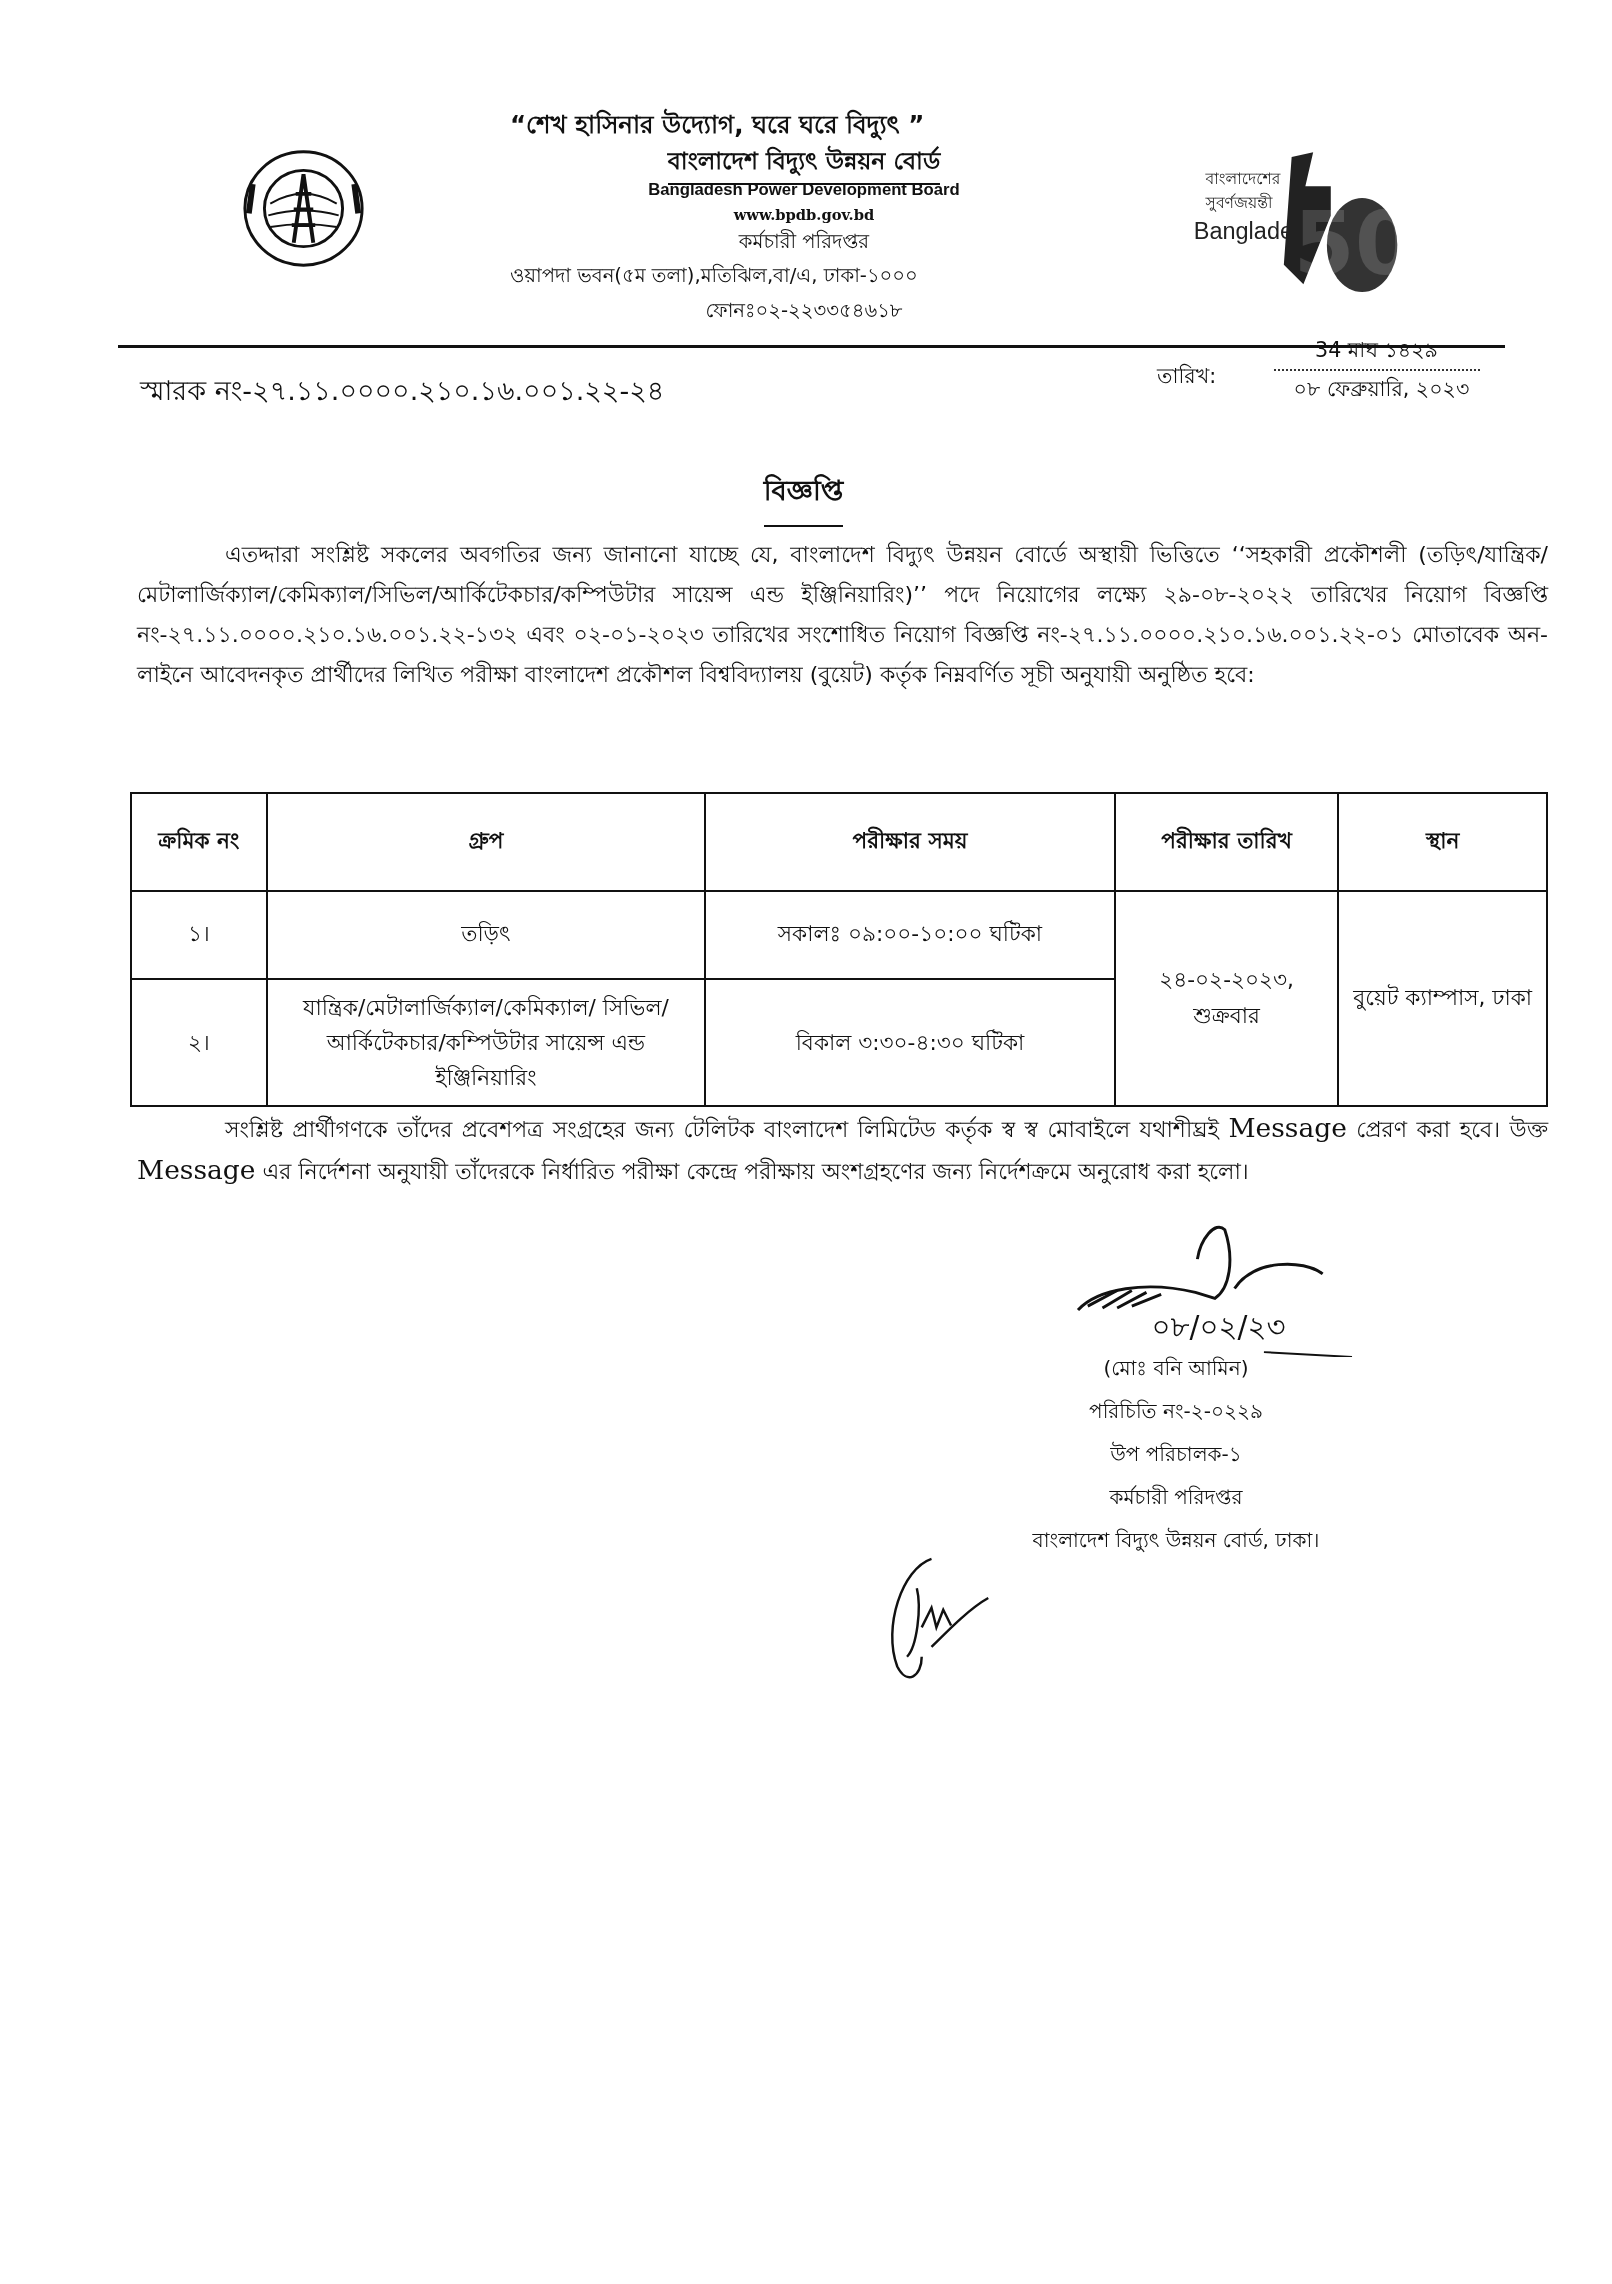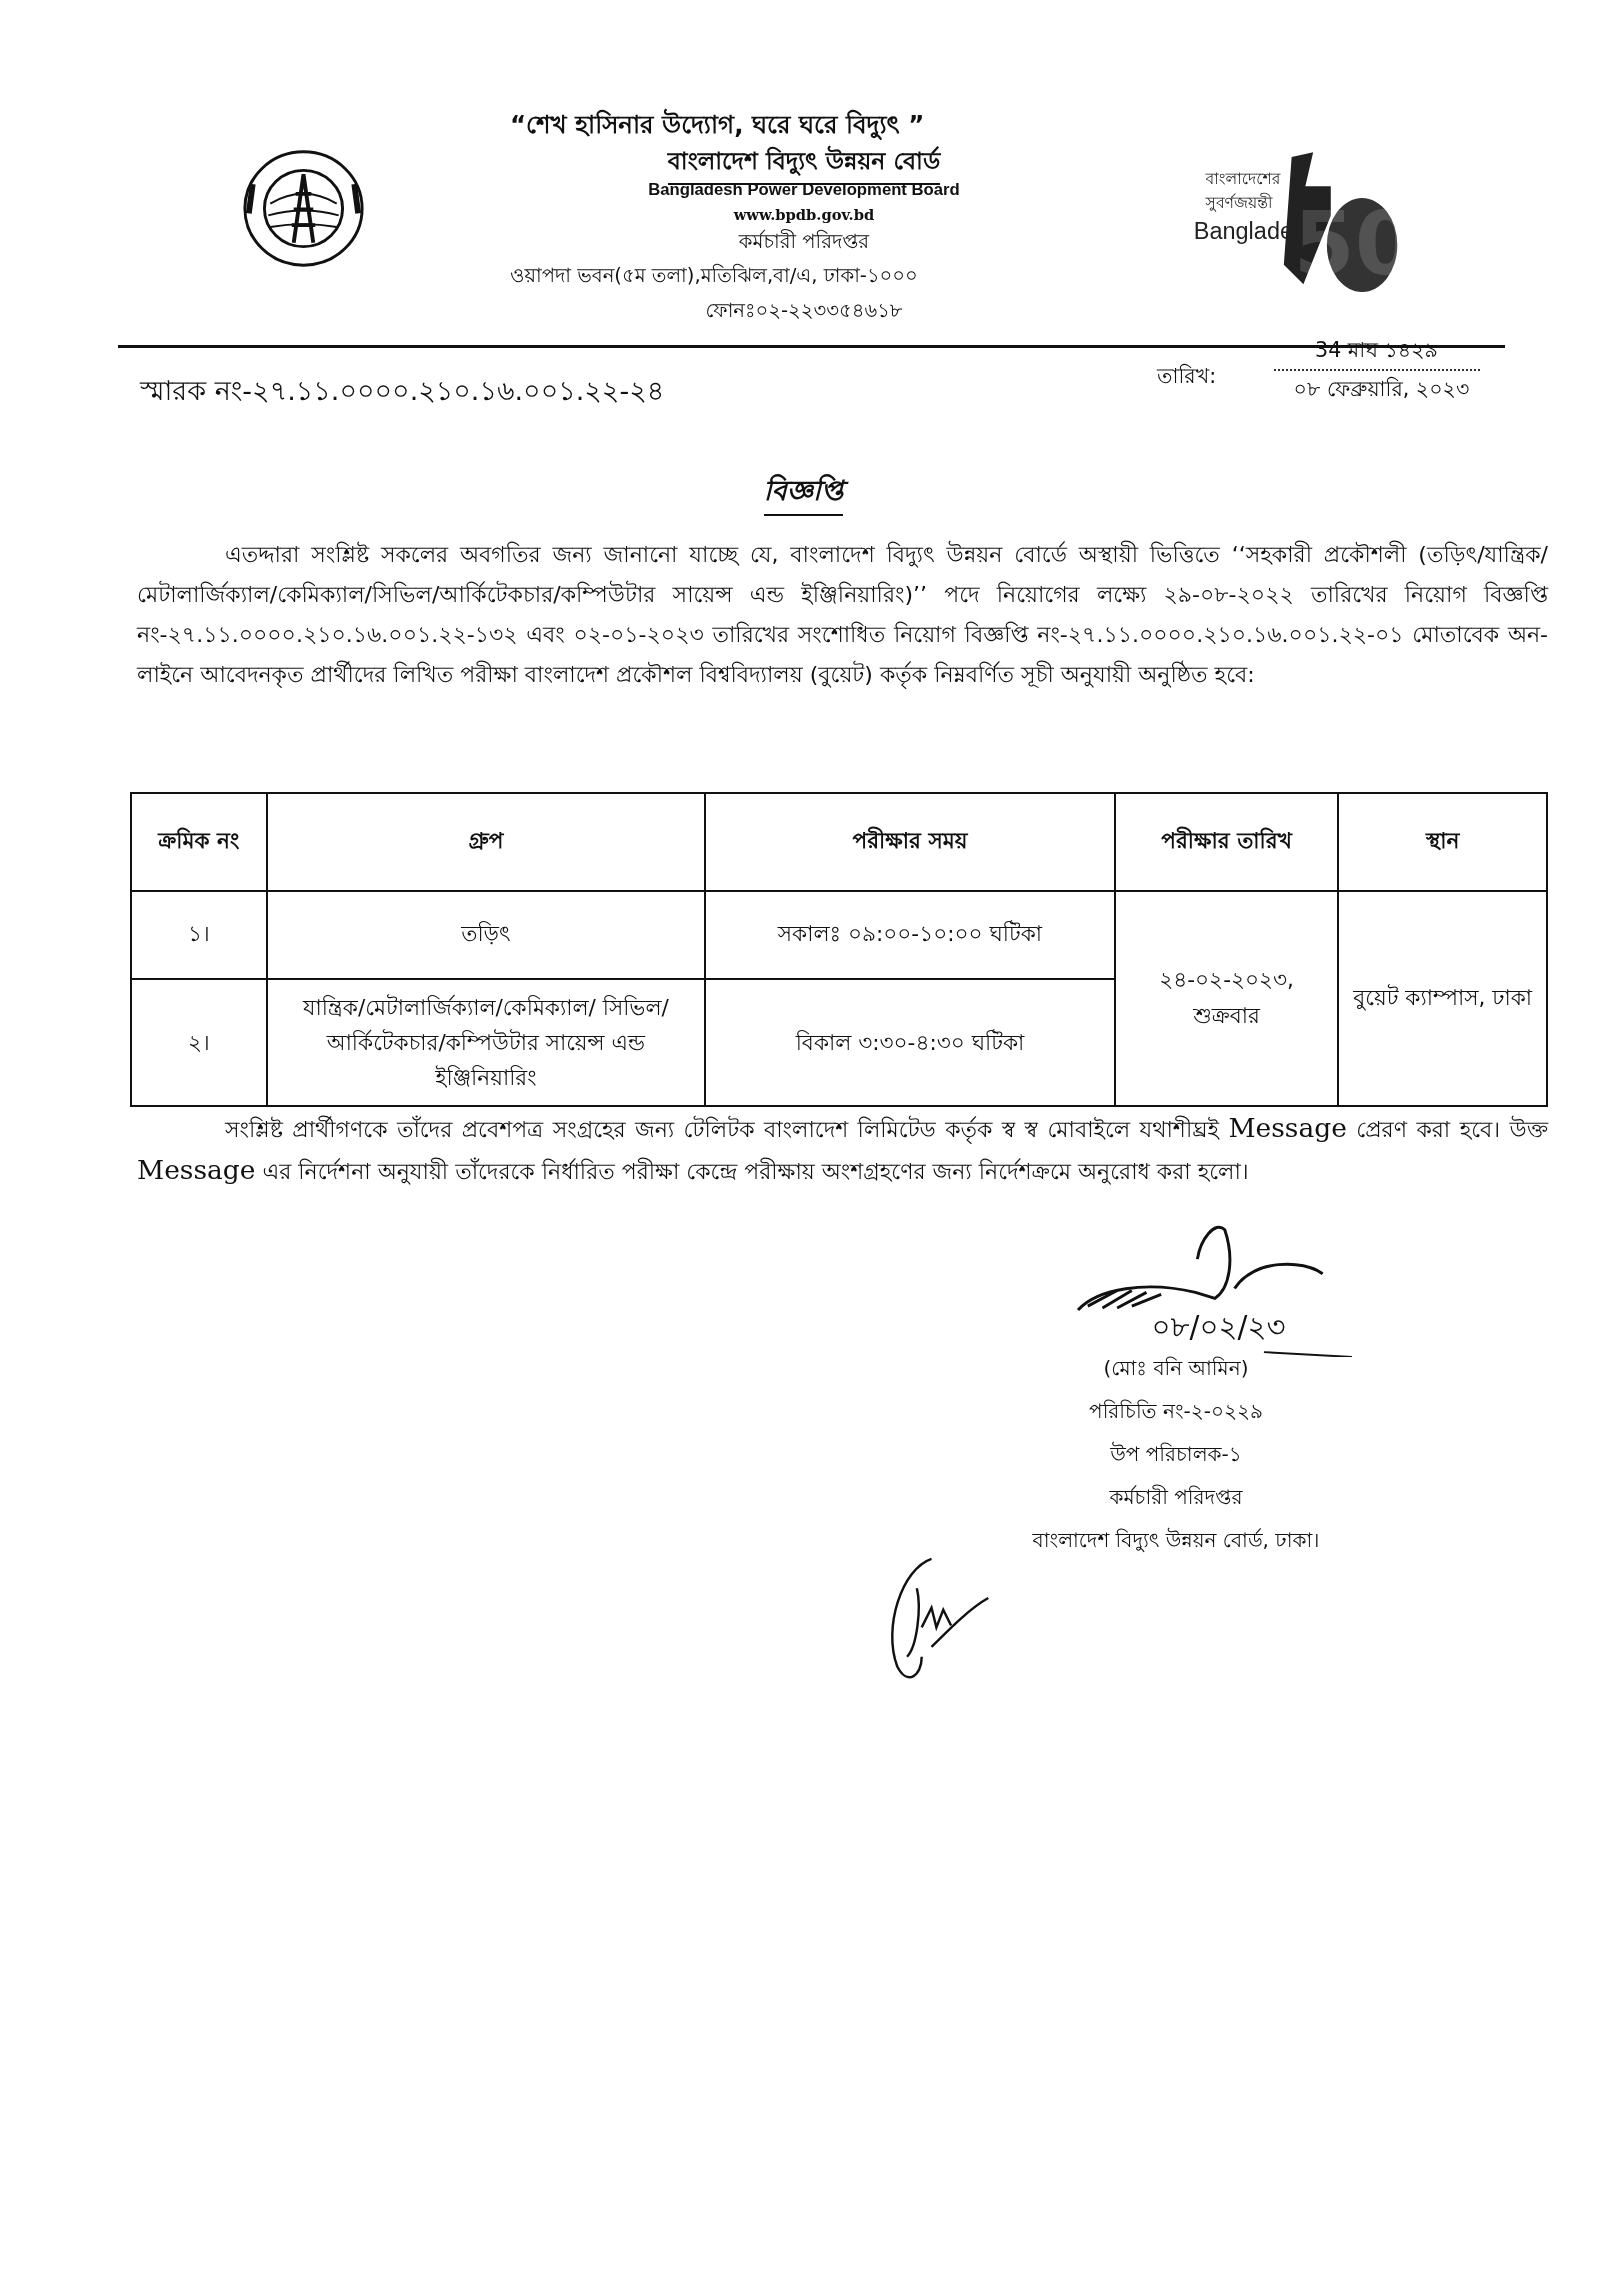--- a/index.html
+++ b/index.html
@@ -24,21 +24,21 @@
 
   .rule { left: 118px; top: 345px; width: 1387px; height: 2.9px; background: #111; }
 
   .memo { left: 140px; top: 370px; font-size: 27px; }
   .date-label { left: 1157px; top: 361px; font-size: 20.6px; }
   .date-bn { left: 1264px; top: 335px; width: 225px; text-align: center; font-size: 20.6px; }
   .date-sep { left: 1274px; top: 369px; width: 206px; border-top: 2px dotted #333; }
   .date-en { left: 1264px; top: 374px; width: 235px; text-align: center; font-size: 20.6px; }
 
   .notice-title { left: 686px; top: 470px; width: 235px; text-align: center; font-size: 27.4px; font-weight: bold; }
-  .notice-title span { border-bottom: 2px solid #111; padding-bottom: 8px; font-style: italic; }
+  .notice-title span { border-bottom: 2px solid #111; padding-bottom: 19px; }
 
   .para { left: 137px; width: 1411px; font-size: 22px; line-height: 40px; text-align: justify; }
   .para1 { top: 535px; }
   .para p { margin: 0; }
   .indent { text-indent: 88px; }
 
   
   .tbl { left: 130px; top: 792px; width: 1418px; border-collapse: collapse; font-size: 21.6px; }
   .tbl td, .tbl th { border: 2px solid #111; text-align: center; vertical-align: middle; padding: 3.9px 7.8px; }
   .tbl th { font-weight: bold; height: 88px; }

